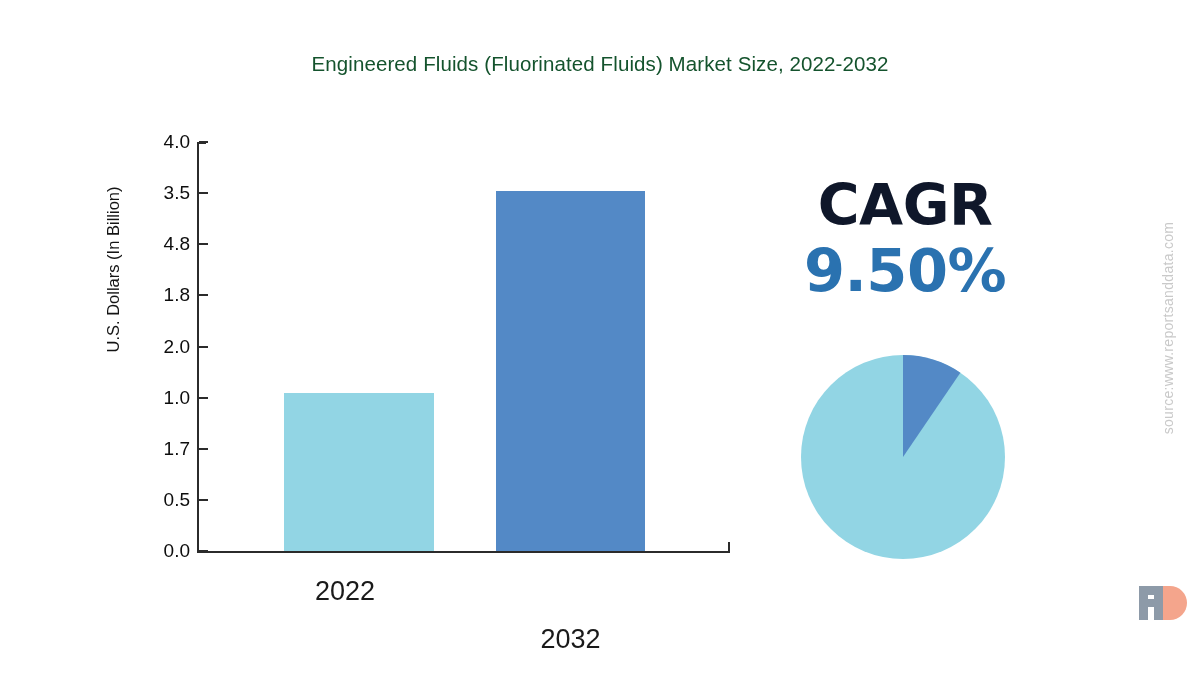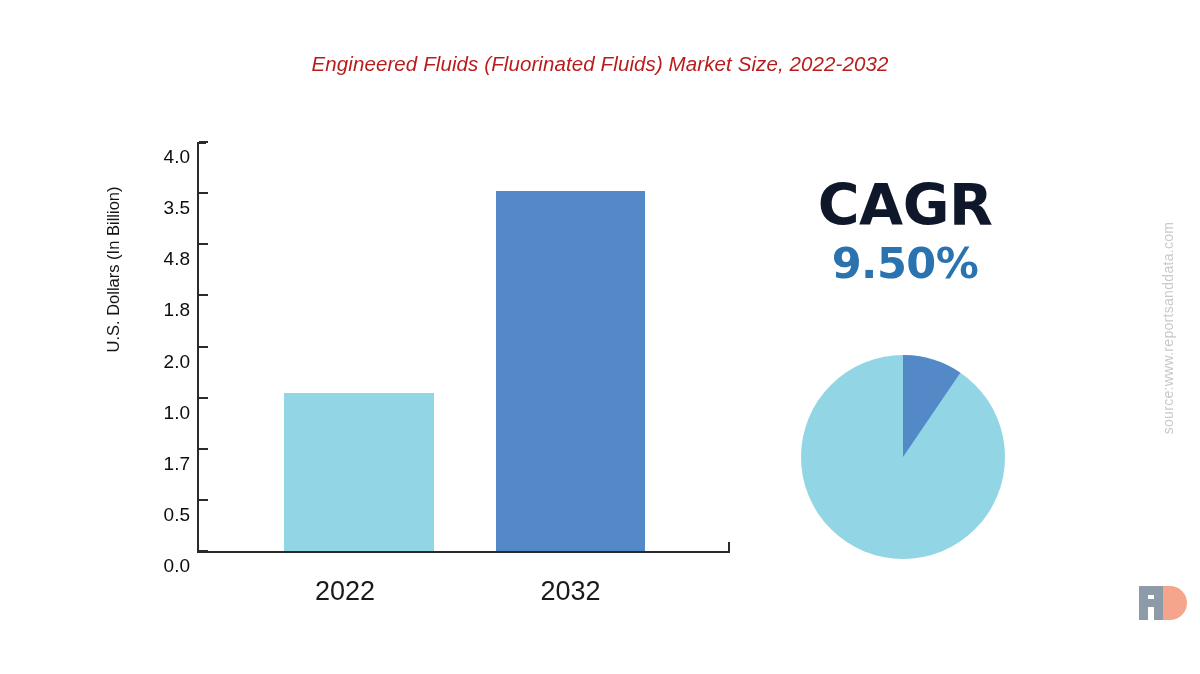--- a/index.html
+++ b/index.html
@@ -94,21 +94,20 @@
     background: #2b2b2b;
   }
   .ytick-label {
     position: absolute;
     right: 0;
     width: 50px;
     text-align: right;
     font-size: 19px;
     color: #0d0d0d;
     line-height: 1;
-    margin-top: 15px;
   }
   .ytick-label-wrap {
     position: absolute;
     left: 135px;
     width: 55px;
   }
   .bar {
     position: absolute;
     bottom: 0;
   }
@@ -139,21 +138,21 @@
   .cagr-label, .cagr-value {
     font-family: "DejaVu Sans", sans-serif;
     font-weight: 700;
     letter-spacing: -0.5px;
     line-height: 0.98;
   }
   .cagr-label {
     font-size: 57px;
   }
   .cagr-value {
-    font-size: 43px;
+    font-size: 59px;
     margin-top: 8px;
   }
 
   
   .pie-wrap {
     position: absolute;
     left: 800px;
     top: 354px;
     width: 206px;
     height: 206px;
@@ -188,21 +187,21 @@
     top: 586px;
     width: 52px;
     height: 34px;
   }
 </style>
 </head>
 <body>
 
 <div id="canvas">
 
-  <div class="chart-title" style="color: #b91c1c; font-style: italic;">Engineered Fluids (Fluorinated Fluids) Market Size, 2022-2032</div>
+  <div class="chart-title" style="color: #14532d;">Engineered Fluids (Fluorinated Fluids) Market Size, 2022-2032</div>
 
   <div class="plot">
 
     <div class="y-axis-title">U.S. Dollars (In Billion)</div>
 
     <div class="axis-line-y" style="background: rgb(43, 43, 43);"></div>
     <div class="axis-line-x" style="background: rgb(43, 43, 43);"></div>
     <div class="axis-cap-top" style="background: rgb(43, 43, 43);"></div>
     <div class="axis-cap-right" style="background: rgb(43, 43, 43);"></div>
 
@@ -245,21 +244,21 @@
         </div>
       </div>
 
     <div class="bars-layer" id="bars-layer">
         <div class="bar" title="2022: 1.55" style="left: 284px; width: 150px; top: 392.512px; height: 158.488px; background: rgb(146, 213, 228);"></div>
         <div class="bar" title="2032: 3.52" style="left: 496px; width: 149px; top: 191.08px; height: 359.92px; background: rgb(83, 137, 198);"></div>
       </div>
 
     <div id="xticks">
         <div class="xtick-label" style="left: 270px; width: 150px;">2022</div>
-        <div class="xtick-label" style="left: 496px; width: 149px;">2032</div>
+        <div class="xtick-label" style="left: 496px; width: 149px; margin-top: 48px;">2032</div>
       </div>
   </div>
 
   <div class="cagr-block">
     <div class="cagr-label" style="color: #0f172a;">CAGR</div>
     <div class="cagr-value" style="color: rgb(42, 114, 176);">9.50%</div>
   </div>
 
   <div class="pie-wrap">
     <svg width="206" height="206" viewBox="0 0 206 206">

